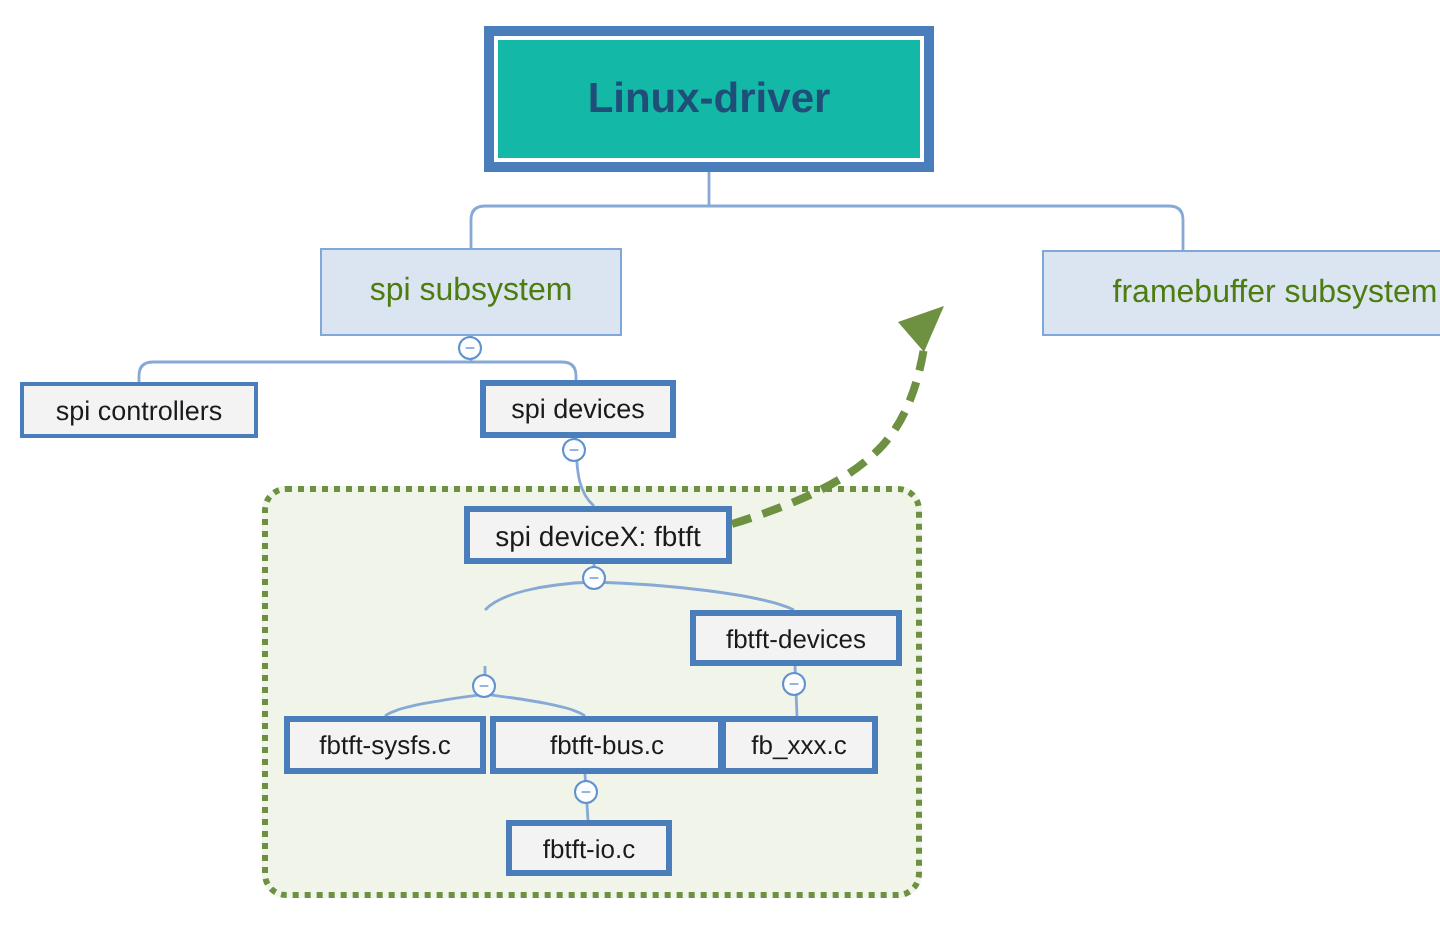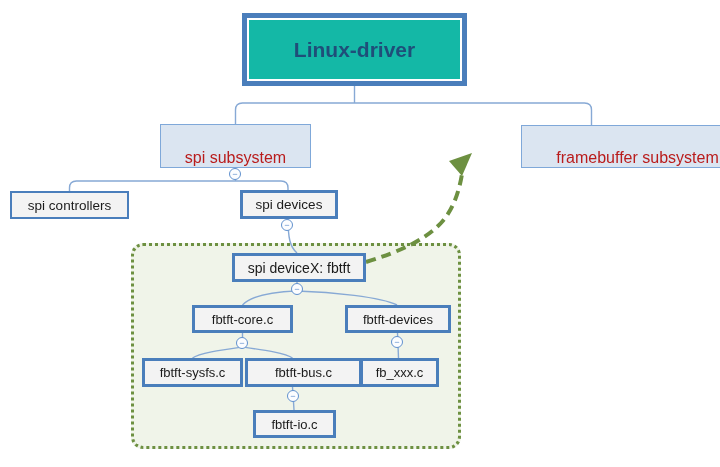--- a/index.html
+++ b/index.html
@@ -24,21 +24,21 @@
     white-space:nowrap;cursor:default;
   }
   .root-node{
     left:242px;top:13px;width:225px;height:73px;
     background:#14b8a6;border:5px solid #4a7ebb;
     box-shadow:inset 0 0 0 2px #ffffff;
     color:#1f4e79;font-size:21px;font-weight:bold;
   }
   .subsys{
     background:#dbe5f1;border:1.5px solid #7fa8d9;
-    color:#b91c1c;font-size:16px;align-items:flex-end;
+    color:#4d7c0f;font-size:16px;
   }
   .spi-subsystem{left:160px;top:124px;width:151px;height:44px;}
   .framebuffer-subsystem{left:475px;top:125px;width:233px;height:43px;margin-left:46px;}
   .leaf{
     background:#f3f3f3;border:2.5px solid #4a7ebb;
     color:#1a1a1a;font-size:13px;
   }
   .spi-controllers{left:10px;top:191px;width:119px;height:28px;font-size:13.5px;}
   .spi-devices{left:240px;top:190px;width:98px;height:29px;border-width:3px;font-size:13.5px;}
   .spi-devicex{left:232px;top:253px;width:134px;height:29px;border-width:3px;font-size:14px;}
@@ -116,23 +116,20 @@
   </div>
 
   <div class="node leaf spi-devices">
     <span>spi devices</span>
   </div>
 
   <div class="node leaf spi-devicex">
     <span>spi deviceX: fbtft</span>
   </div>
 
-  <div class="node leaf fbtft-core">
-    <span>fbtft-core.c</span>
-  </div>
 
   <div class="node leaf fbtft-devices">
     <span>fbtft-devices</span>
   </div>
 
   <div class="node leaf fbtft-sysfs">
     <span>fbtft-sysfs.c</span>
   </div>
 
   <div class="node leaf fbtft-bus">

